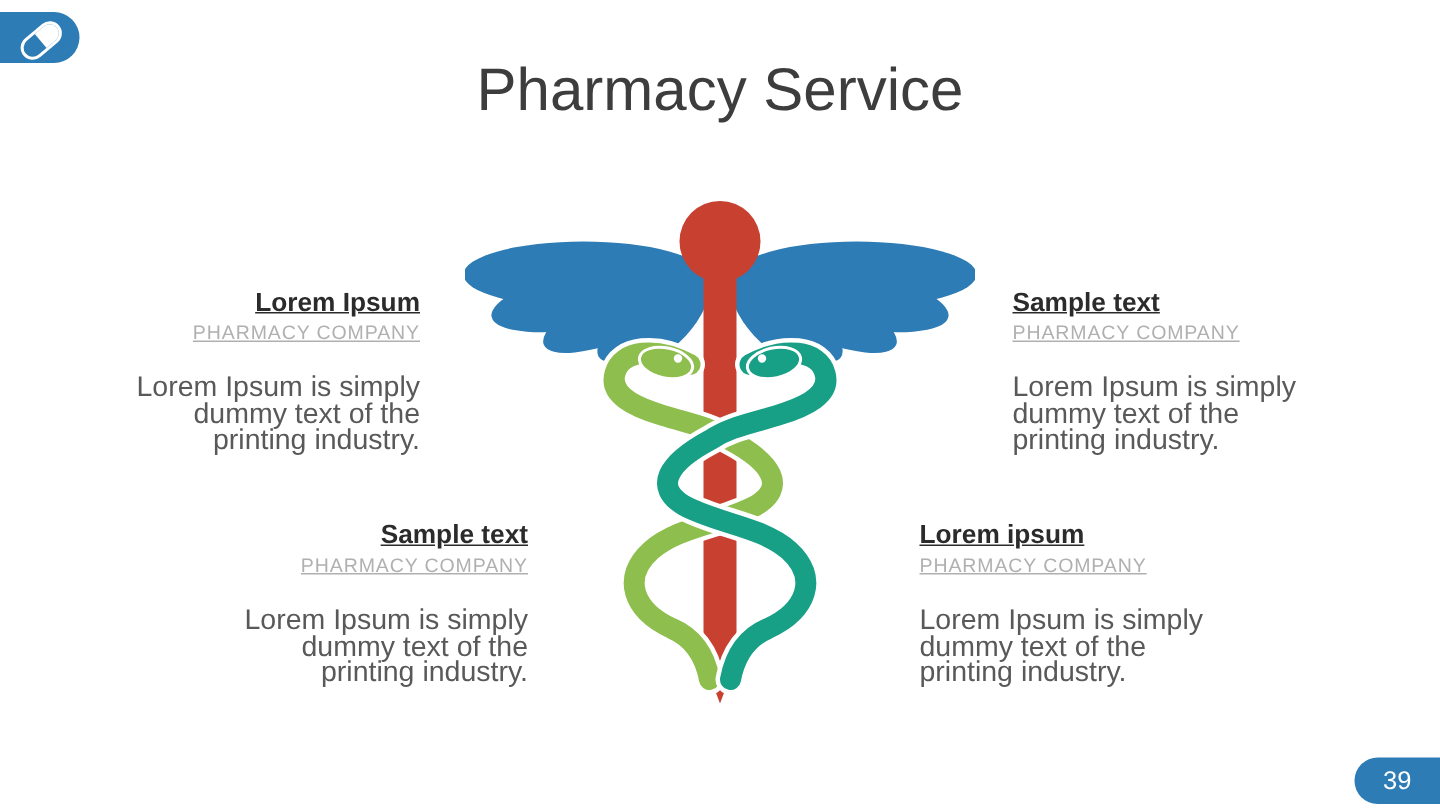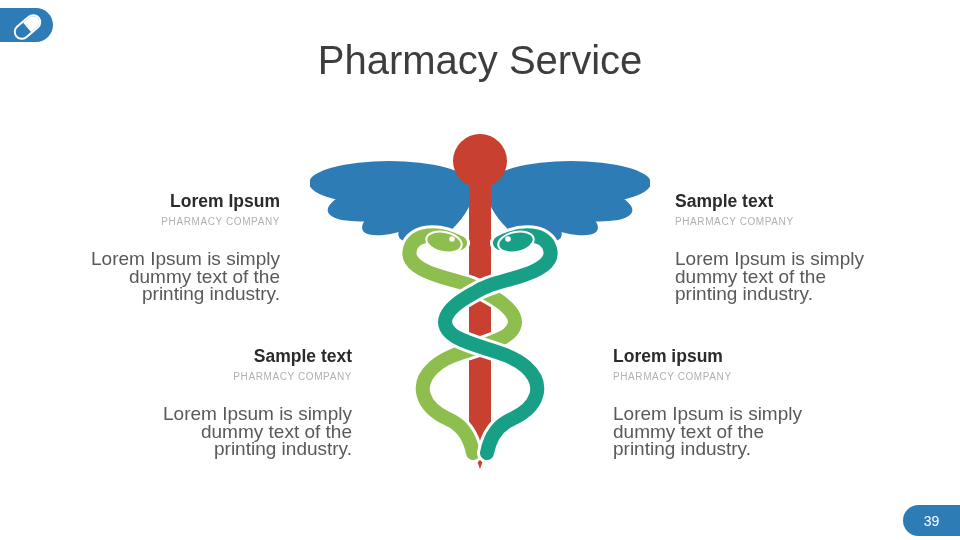--- a/index.html
+++ b/index.html
@@ -28,32 +28,32 @@
   .wing ellipse{fill:var(--accent-blue);}
   .rod{fill:var(--staff-red);}
   .snake-under{fill:none;stroke:#ffffff;stroke-width:20;stroke-linecap:round;}
   .snakeA{fill:none;stroke:var(--snake-light-green);stroke-width:14;stroke-linecap:round;}
   .snakeB{fill:none;stroke:var(--snake-teal);stroke-width:14;stroke-linecap:round;}
   .headA{fill:var(--snake-light-green);stroke:#fff;stroke-width:2;}
   .headB{fill:var(--snake-teal);stroke:#fff;stroke-width:2;}
   .eye{fill:#ffffff;}
   
   .tb{position:absolute;width:197px;}
-  .tb .hd{margin:0;font-size:17.5px;line-height:21px;font-weight:bold;color:var(--heading-text);}
-  .tb .sub{margin-top:3px;font-size:10px;line-height:14px;color:var(--subheading-text);letter-spacing:0.6px;}
+  .tb .hd{margin:0;font-size:17.5px;line-height:21px;font-weight:bold;color:var(--heading-text);text-decoration:underline;}
+  .tb .sub{margin-top:3px;font-size:13px;line-height:14px;color:var(--subheading-text);letter-spacing:0.6px;text-decoration:underline;}
   .tb .bd{margin-top:21px;font-size:19px;line-height:17.5px;color:var(--body-text);}
   .tb--tl{left:83px;top:191px;text-align:right;}
   .tb--tr{left:675px;top:191px;text-align:left;}
   .tb--bl{left:155px;top:346px;text-align:right;}
   .tb--br{left:613px;top:346px;text-align:left;}
   
   .page-badge{
     position:absolute;right:0;top:505px;width:57px;height:31px;
     background:var(--accent-blue);border-radius:16px 0 0 16px;
-    color:#fff;font-size:14px;display:flex;align-items:center;justify-content:center;
+    color:#fff;font-size:17px;display:flex;align-items:center;justify-content:center;
   }
 </style>
 </head>
 <body>
 
 <div class="slide">
 
   <div class="pill-badge">
     <div class="capsule">
       <div class="capsule-half"></div>

